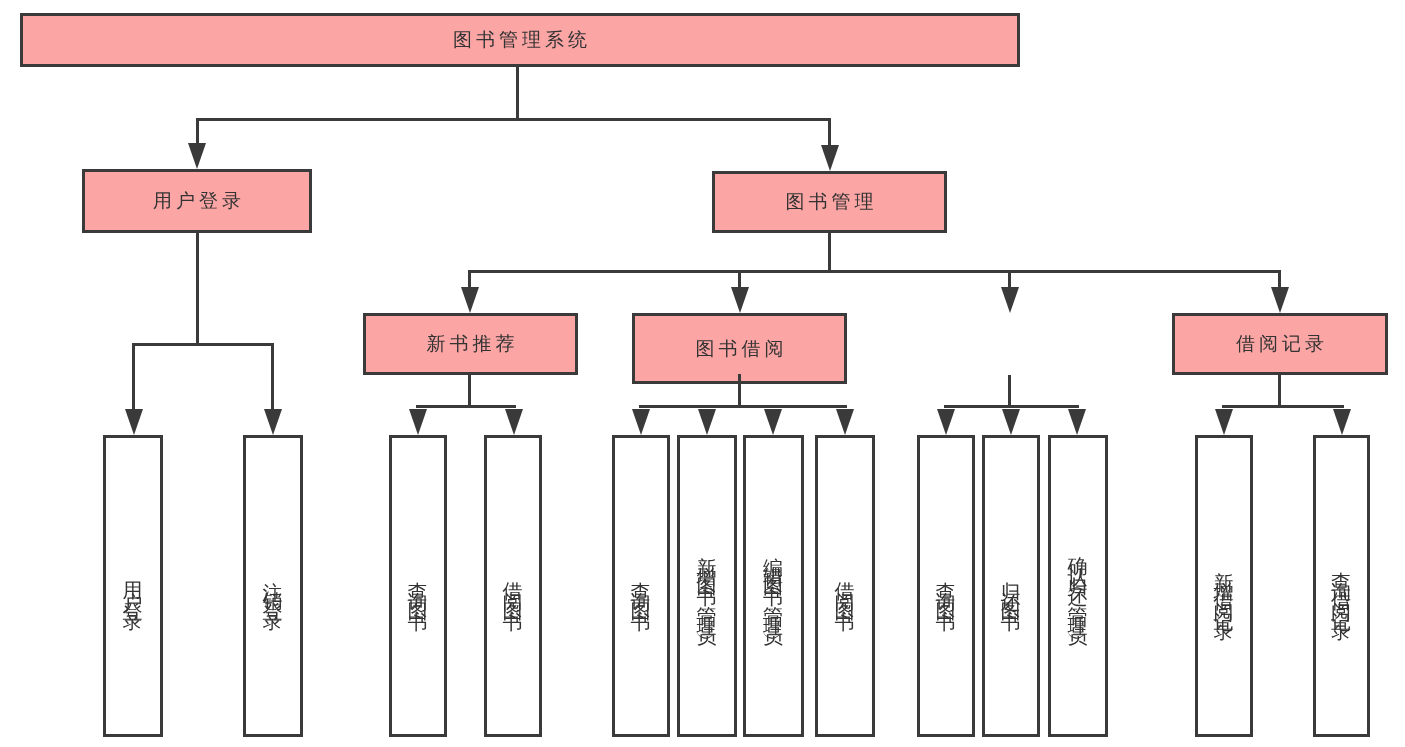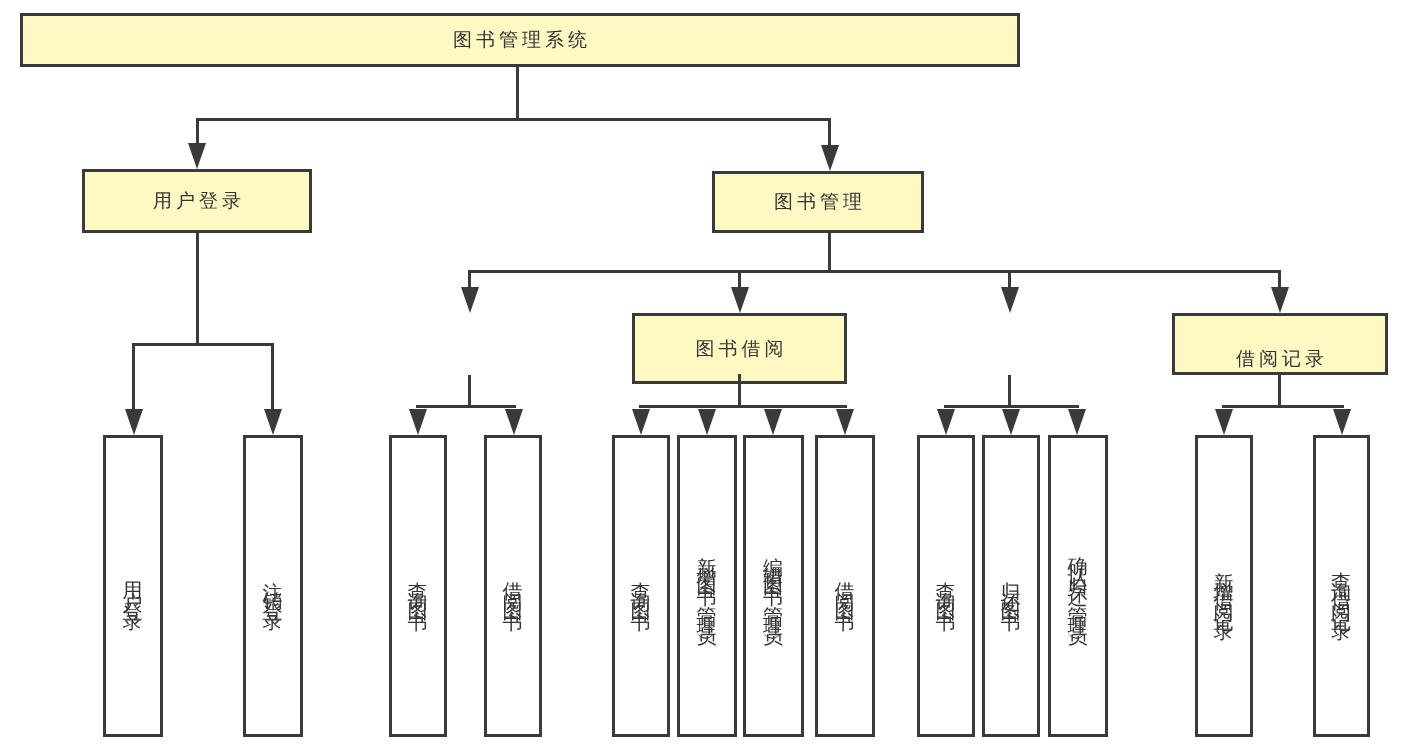--- a/index.html
+++ b/index.html
@@ -3,21 +3,21 @@
 <meta charset="utf-8">
 <style>
   html,body { margin:0; padding:0; background:#ffffff; }
   .stage {
     position:relative; width:1405px; height:747px; background:#ffffff;
     font-family:"Liberation Sans","DejaVu Sans",sans-serif; overflow:hidden;
   }
   
   .node {
     position:absolute; box-sizing:border-box;
-    border:3px solid #3a3a3a; background:#fef9c3;
+    border:3px solid #3a3a3a; background:#fca5a5;
     display:flex; align-items:center; justify-content:center;
     font-size:19px; color:#333333; letter-spacing:4px; text-indent:4px;
     white-space:nowrap;
   }
   
   .vnode {
     position:absolute; box-sizing:border-box;
     border:3px solid #3a3a3a; background:#ffffff;
     display:flex; align-items:center; justify-content:center;
   }
@@ -51,21 +51,21 @@
   <div class="vline" style="left:516px; top:67px; height:53px;"></div>
   <div class="hline" style="left:196px; top:118px; width:635px;"></div>
   <div class="vline" style="left:196px; top:118px; height:28px;"></div>
   <div class="arrow" style="left:188px; top:143px;"></div>
   <div class="vline" style="left:828px; top:118px; height:28px;"></div>
   <div class="arrow" style="left:821px; top:145px;"></div>
 
   <div class="node" style="left:82px; top:169px; width:230px; height:64px;">
     <span>用户登录</span>
   </div>
-  <div class="node" style="left:712px; top:171px; width:212px; height:62px;">
+  <div class="node" style="left:712px; top:171px; width:235px; height:62px;">
     <span>图书管理</span>
   </div>
 
   <div class="vline" style="left:196px; top:232px; height:113px;"></div>
   <div class="hline" style="left:132px; top:343px; width:142px;"></div>
   <div class="vline" style="left:132px; top:345px; height:66px;"></div>
   <div class="arrow" style="left:125px; top:409px;"></div>
   <div class="vline" style="left:271px; top:345px; height:66px;"></div>
   <div class="arrow" style="left:264px; top:409px;"></div>
 
@@ -73,24 +73,27 @@
   <div class="hline" style="left:468px; top:270px; width:813px;"></div>
   <div class="vline" style="left:468px; top:272px; height:17px;"></div>
   <div class="arrow" style="left:461px; top:287px;"></div>
   <div class="vline" style="left:738px; top:272px; height:17px;"></div>
   <div class="arrow" style="left:731px; top:287px;"></div>
   <div class="vline" style="left:1008px; top:272px; height:17px;"></div>
   <div class="arrow" style="left:1001px; top:287px;"></div>
   <div class="vline" style="left:1278px; top:272px; height:17px;"></div>
   <div class="arrow" style="left:1271px; top:287px;"></div>
 
+  <div class="node" style="left:363px; top:313px; width:215px; height:62px;">
+    <span>新书推荐</span>
+  </div>
   <div class="node" style="left:632px; top:313px; width:215px; height:71px;">
     <span>图书借阅</span>
   </div>
-  <div class="node" style="left:1172px; top:313px; width:216px; height:62px;align-items:flex-end;">
+  <div class="node" style="left:1172px; top:313px; width:216px; height:62px;">
     <span>借阅记录</span>
   </div>
 
   <div class="vline" style="left:468px; top:375px; height:32px;"></div>
   <div class="hline" style="left:416px; top:405px; width:100px;"></div>
   <div class="arrow" style="left:409px; top:409px;"></div>
   <div class="arrow" style="left:505px; top:409px;"></div>
 
   <div class="vline" style="left:738px; top:374px; height:33px;"></div>
   <div class="hline" style="left:639px; top:405px; width:208px;"></div>

